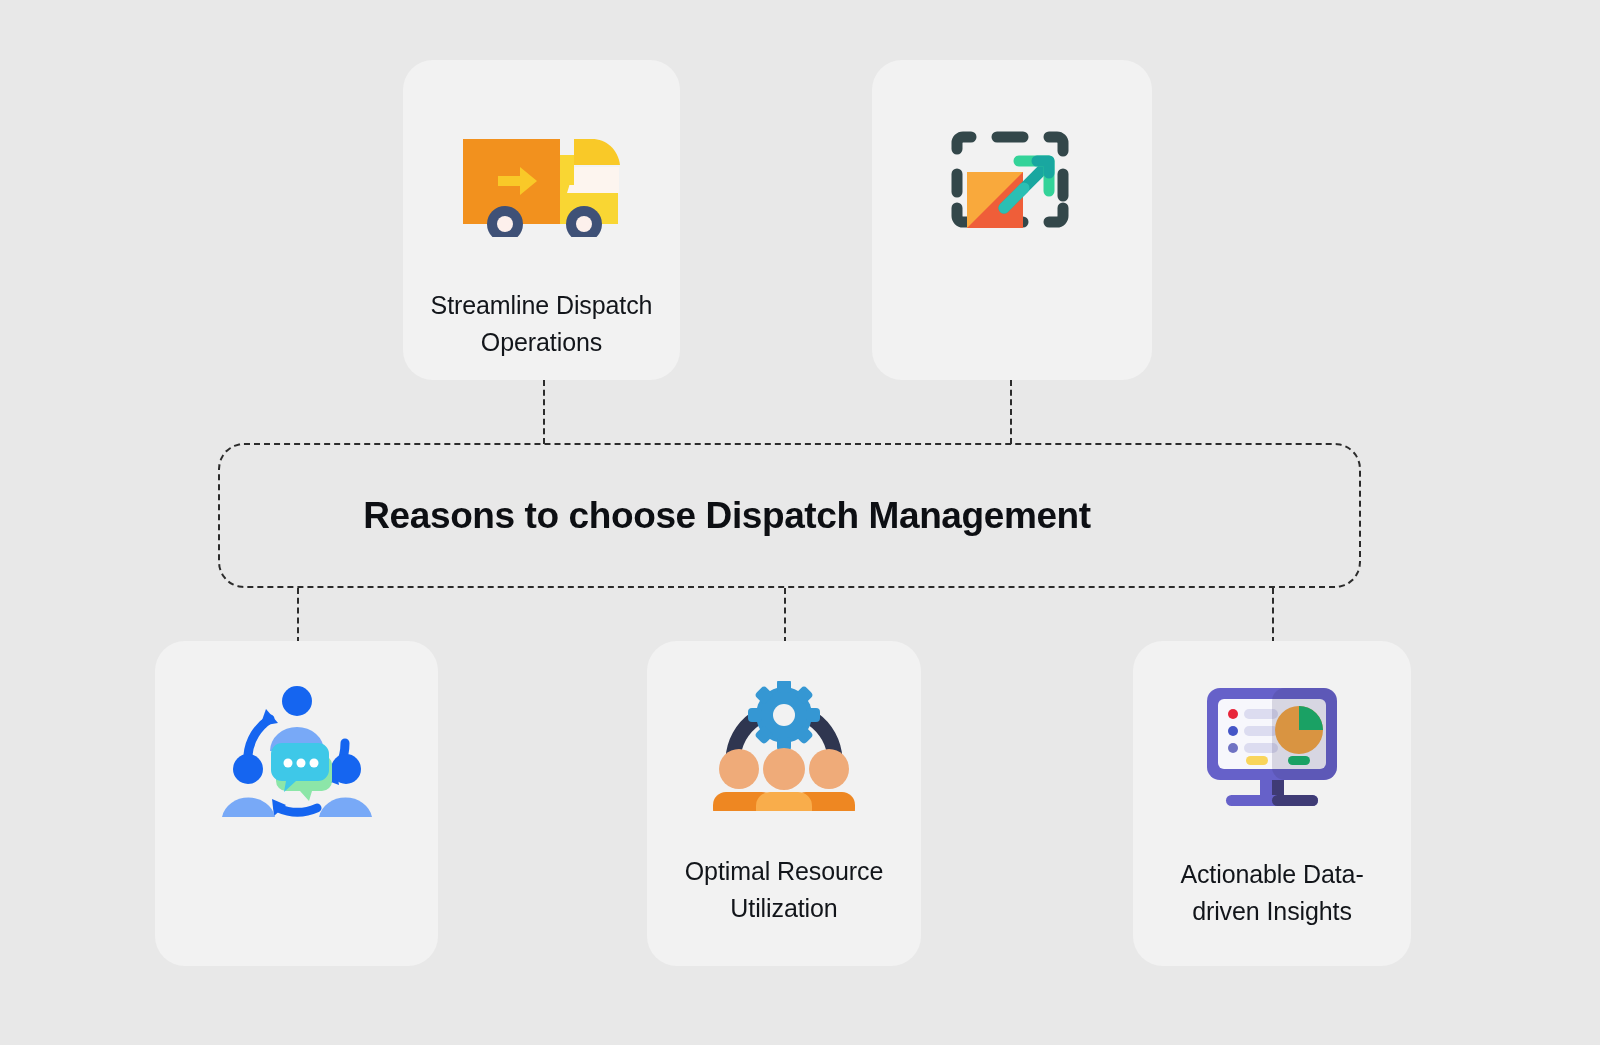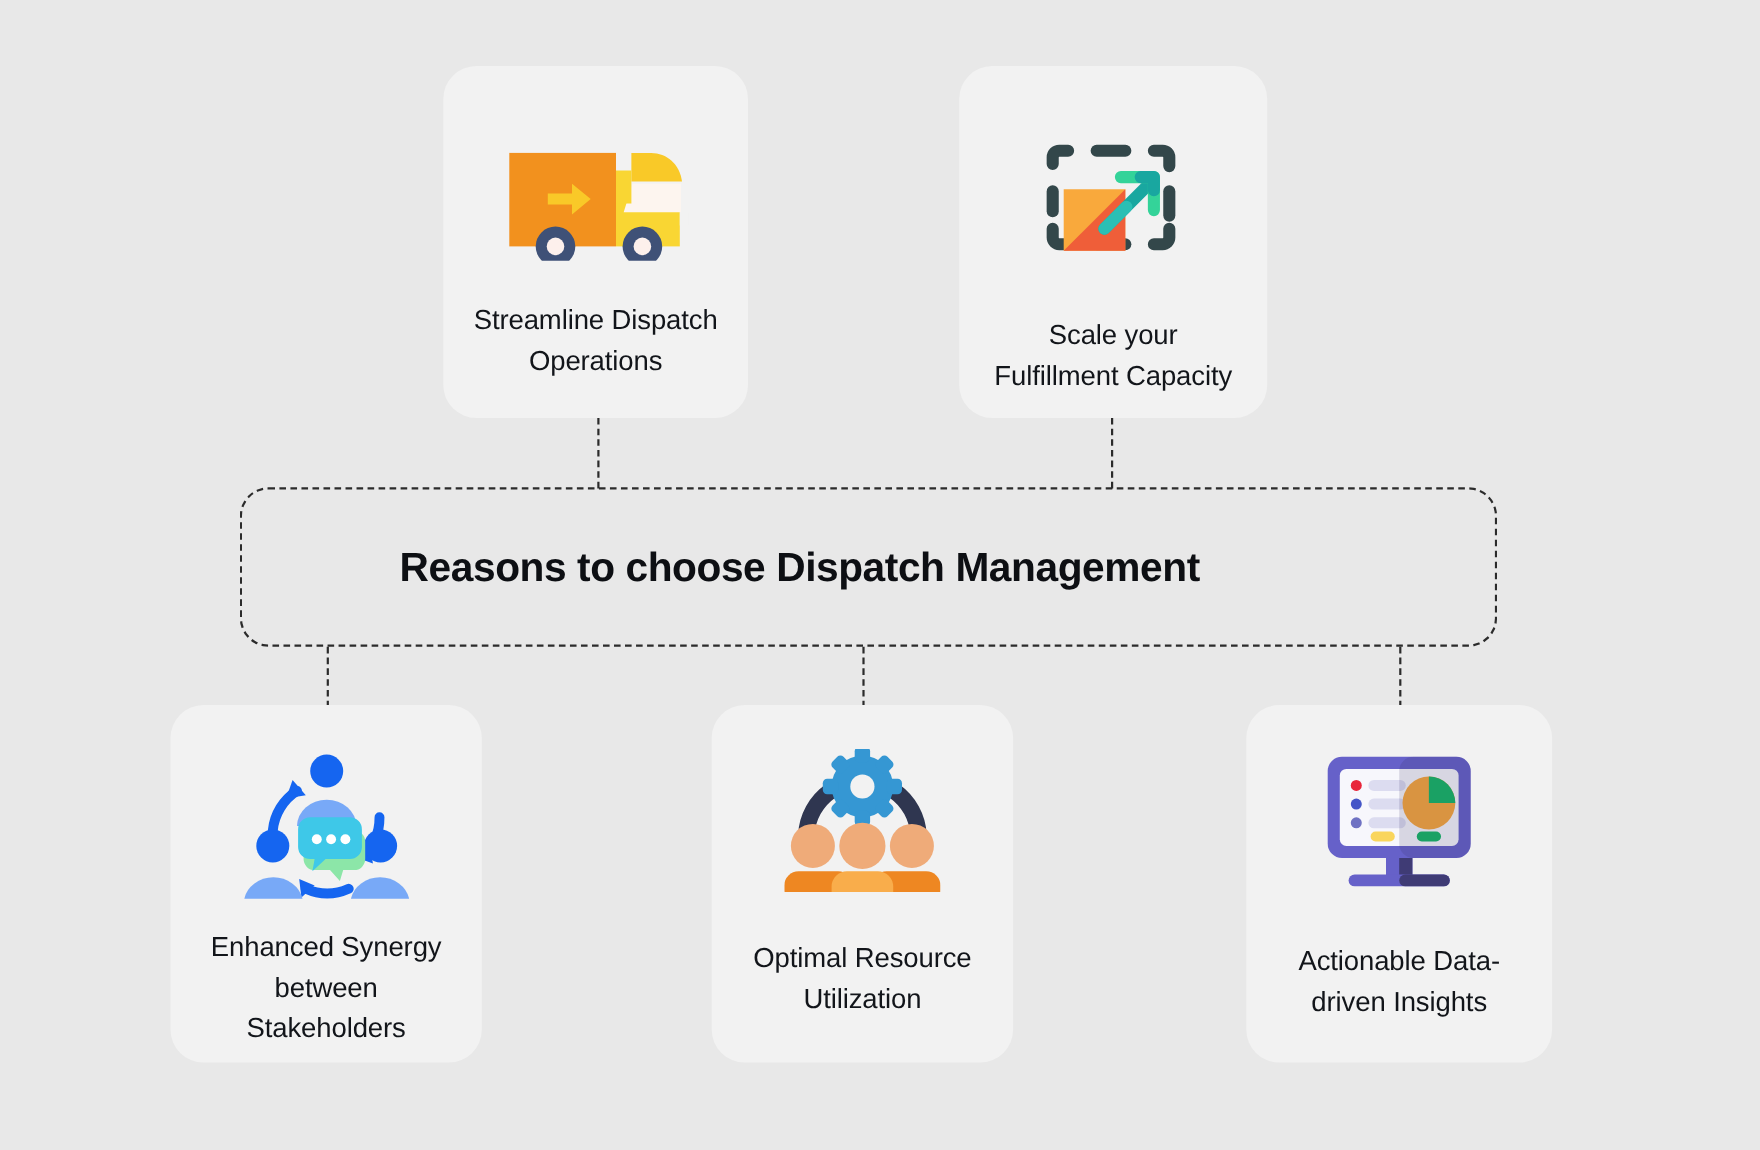--- a/index.html
+++ b/index.html
@@ -28,21 +28,21 @@
     font-size:25px;
     line-height:37px;
     color:#12151a;
     text-align:center;
     font-weight:400;
     letter-spacing:-0.1px;
     white-space:pre-line;
   }
 
   
-  #card-dispatch { left:403px; top:60px;  width:277px; height:320px; }
+  #card-dispatch { left:403px; top:60px;  width:277px; height:320px;gap:14px; }
   #card-scale    { left:872px; top:60px;  width:280px; height:320px; }
   
   #card-synergy  { left:155px; top:641px; width:283px; height:325px; }
   #card-resource { left:647px; top:641px; width:274px; height:325px; }
   #card-insights { left:1133px;top:641px; width:278px; height:325px; }
 
   #card-dispatch .card-icon { margin-top:65px; }
   #card-dispatch .card-label{ margin-top:36px; }
   #card-scale    .card-icon { margin-top:62px; }
   #card-scale    .card-label{ margin-top:40px; }
@@ -146,22 +146,20 @@
         <path d="M76 50 v56 h-56 z" fill="#ef5e39"></path>
 
         <g>
           <path d="M57 86 L97 46" stroke="#19a7a0" stroke-width="11" stroke-linecap="round" fill="none"></path>
           <path d="M57 86 L77 66" stroke="#2bbfb4" stroke-width="11" stroke-linecap="round" fill="none"></path>
           <path d="M72 39 h30 v30" stroke="#34d399" stroke-width="11" stroke-linecap="round" stroke-linejoin="round" fill="none"></path>
           <path d="M90 39 h12 v12" stroke="#19a7a0" stroke-width="11" stroke-linecap="round" stroke-linejoin="round" fill="none"></path>
         </g>
       </svg>
     </div>
-    <div class="card-label">Scale your
-Fulfillment Capacity</div>
   </div>
 
   <div id="center-banner">
     <div id="center-title">Reasons to choose Dispatch Management</div>
   </div>
 
   <div class="connector" id="conn-top-1"></div>
   <div class="connector" id="conn-top-2"></div>
   <div class="connector" id="conn-bot-1"></div>
   <div class="connector" id="conn-bot-2"></div>
@@ -191,23 +189,20 @@
         <path d="M97 136 a27 24 0 0 1 53 0 z" fill="#78a9f7"></path>
 
         <path d="M72 72 h36 a10 10 0 0 1 10 10 v16 a10 10 0 0 1 -10 10 h-10 l-3 10 -9 -10 h-14 a10 10 0 0 1 -10 -10 v-16 a10 10 0 0 1 10 -10 z" fill="#8ce6a8" transform="translate(-8,2)"></path>
 
         <path d="M60 62 h36 a11 11 0 0 1 11 11 v16 a11 11 0 0 1 -11 11 h-22 l-12 11 2 -11 h-4 a11 11 0 0 1 -11 -11 v-16 a11 11 0 0 1 11 -11 z" fill="#3ec8e8"></path>
         <circle cx="66" cy="82" r="4.5" fill="#ffffff"></circle>
         <circle cx="79" cy="82" r="4.5" fill="#ffffff"></circle>
         <circle cx="92" cy="82" r="4.5" fill="#ffffff"></circle>
       </svg>
     </div>
-    <div class="card-label">Enhanced Synergy
-between
-Stakeholders</div>
   </div>
 
   <div class="card" id="card-resource">
     <div class="card-icon">
       <svg width="142" height="130" viewBox="0 0 142 130">
 
         <g fill="none" stroke="#2f3650" stroke-width="15" stroke-linecap="round">
           <path d="M20 78 A52 52 0 0 1 42 38"></path>
           <path d="M122 78 A52 52 0 0 0 100 38"></path>
         </g>

